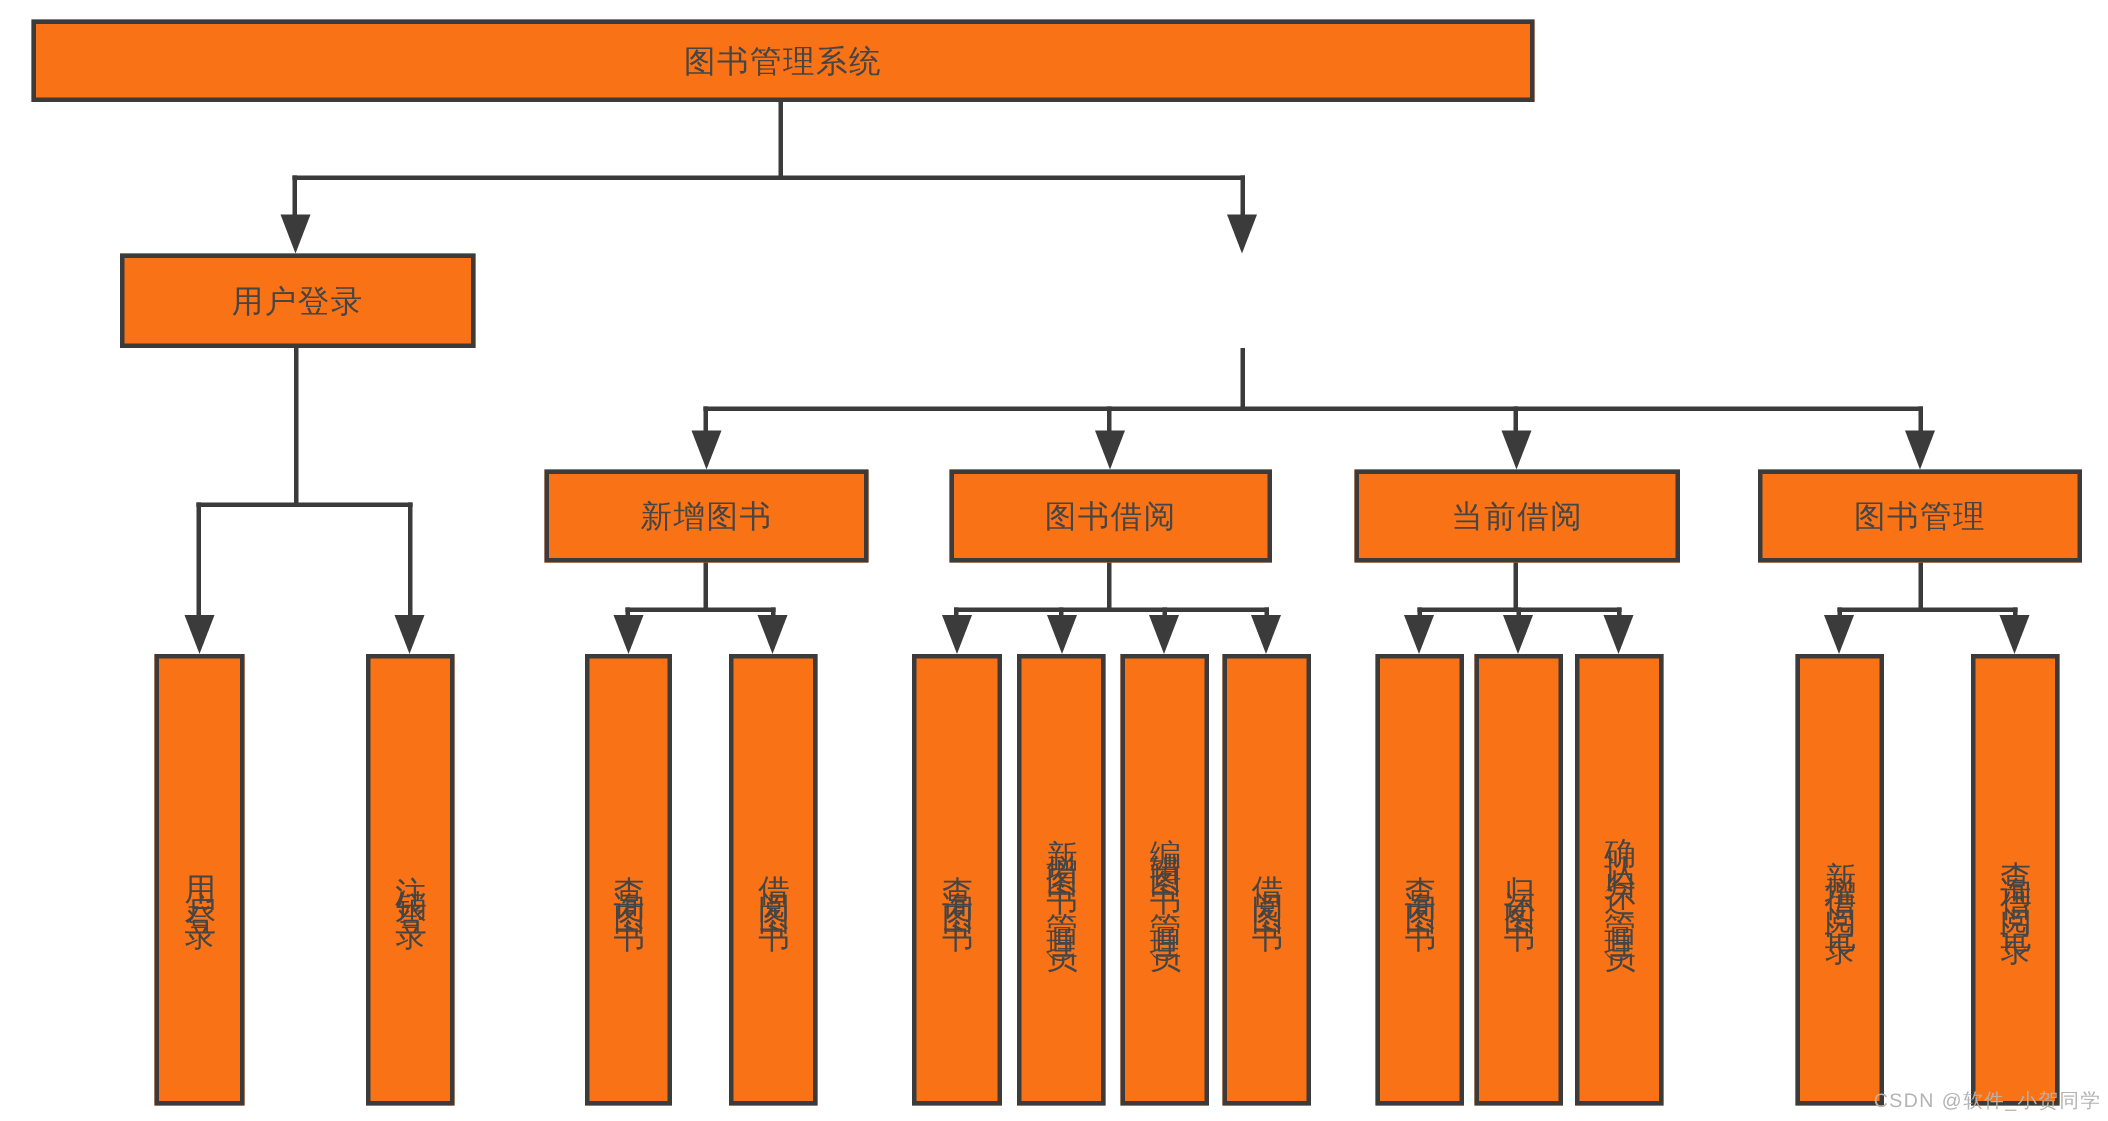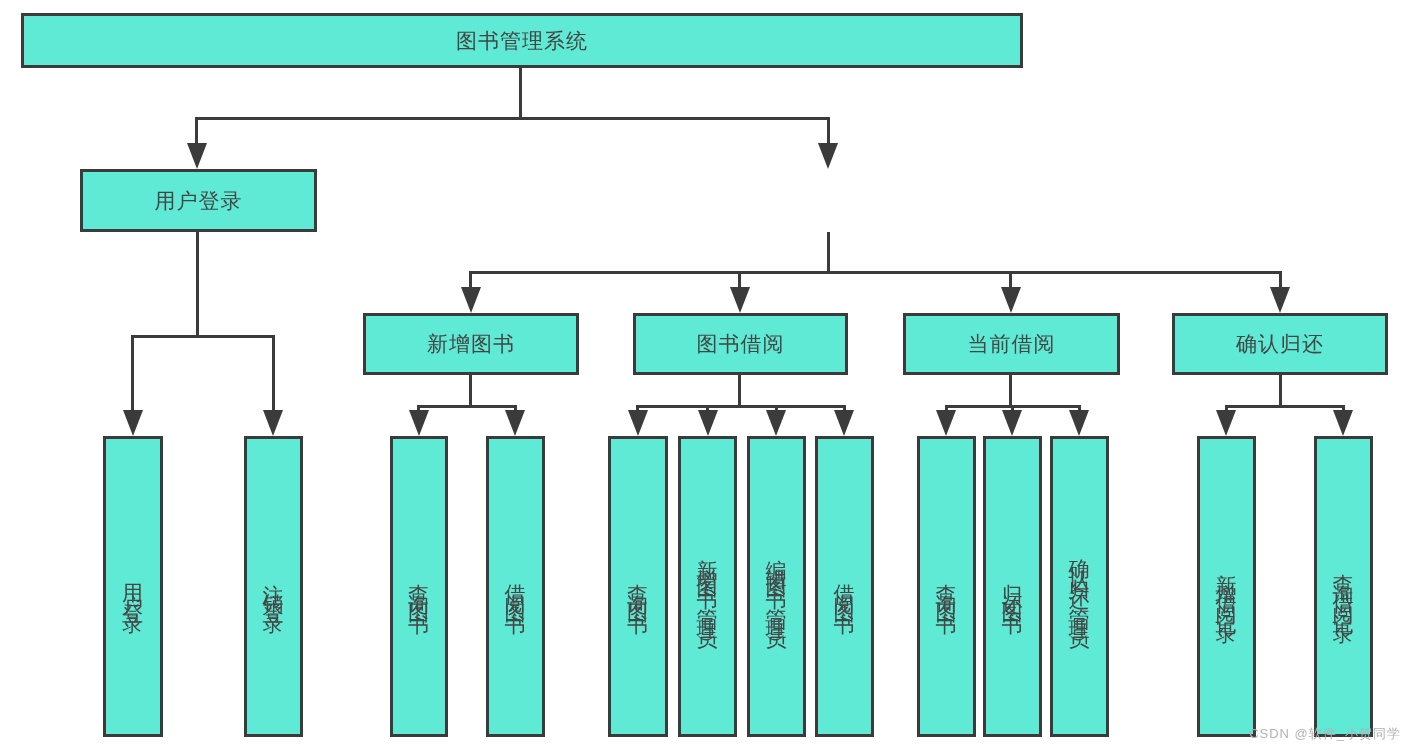--- a/index.html
+++ b/index.html
@@ -13,21 +13,21 @@
     position:relative;
     width:1405px;height:747px;
     background:var(--bg);
     font-family:"Liberation Sans", sans-serif;
     overflow:hidden;
   }
   .node{
     position:absolute;
     box-sizing:border-box;
     border:3px solid var(--line);
-    background:#5eead4;
+    background:#f97316;
     color:var(--text);
     display:flex;align-items:center;justify-content:center;
     font-size:21px;
     letter-spacing:1px;
     white-space:nowrap;
   }
   .leaf{
     writing-mode:vertical-rl;
     text-orientation:mixed;
     font-size:21px;
@@ -82,21 +82,21 @@
   <div class="vl" style="left:738px;top:271px;height:20px;"></div>
   <div class="ar" style="left:730px;top:287px;"></div>
   <div class="vl" style="left:1009px;top:271px;height:20px;"></div>
   <div class="ar" style="left:1001px;top:287px;"></div>
   <div class="vl" style="left:1279px;top:271px;height:20px;"></div>
   <div class="ar" style="left:1270px;top:287px;"></div>
 
   <div class="node" style="left:363px;top:313px;width:216px;height:62px;">新增图书</div>
   <div class="node" style="left:633px;top:313px;width:215px;height:62px;">图书借阅</div>
   <div class="node" style="left:903px;top:313px;width:217px;height:62px;">当前借阅</div>
-  <div class="node" style="left:1172px;top:313px;width:216px;height:62px;">确认归还</div>
+  <div class="node" style="left:1172px;top:313px;width:216px;height:62px;">图书管理</div>
 
   <div class="vl" style="left:469px;top:375px;height:33px;"></div>
   <div class="hl" style="left:417px;top:405px;width:100px;"></div>
   <div class="vl" style="left:417px;top:405px;height:10px;"></div>
   <div class="ar" style="left:409px;top:410px;"></div>
   <div class="vl" style="left:514px;top:405px;height:10px;"></div>
   <div class="ar" style="left:505px;top:410px;"></div>
 
   <div class="vl" style="left:738px;top:375px;height:33px;"></div>
   <div class="hl" style="left:636px;top:405px;width:210px;"></div>

